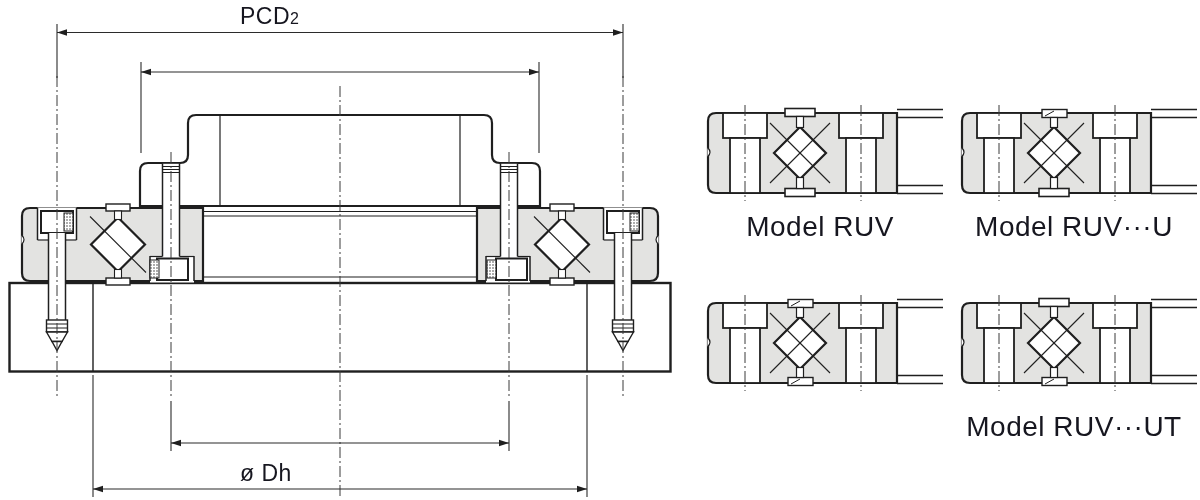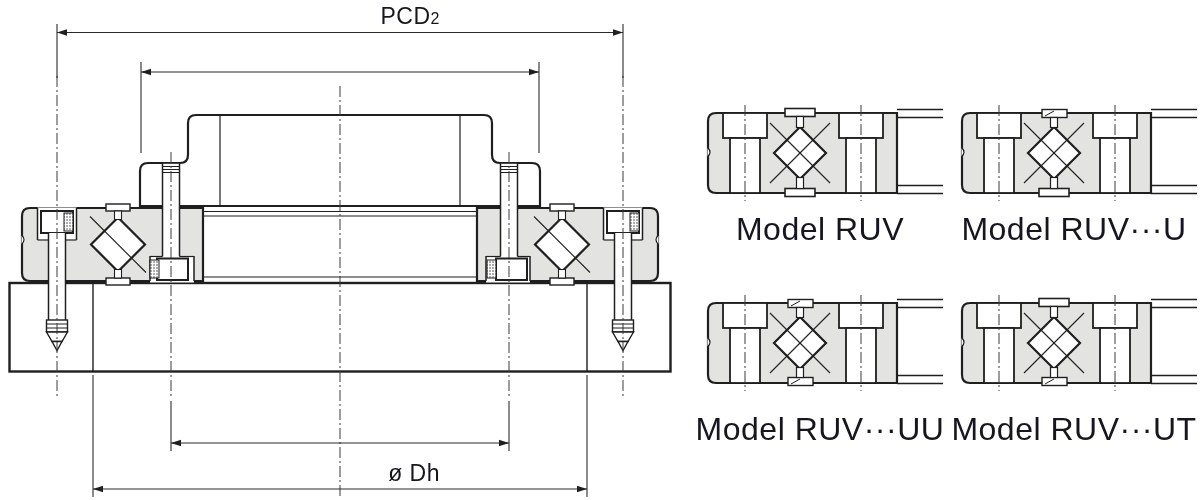--- a/index.html
+++ b/index.html
@@ -2,23 +2,23 @@
 <html style="--line: #1f1f1f; --fill: #e3e3e1; --txt: #16161f; --bg: #ffffff;"><head>
 <meta charset="utf-8">
 <style>
   html,body{margin:0;padding:0;background:#fff;}
   .canvas{
     position:relative;width:1200px;height:500px;background:var(--bg,#fff);
     overflow:hidden;font-family:"Liberation Sans", sans-serif;
   }
   .canvas svg{position:absolute;display:block;}
   .lbl{position:absolute;color:var(--txt,#16161f);white-space:nowrap;}
-  .lbl.dim{font-size:23px;text-align:right;letter-spacing:.5px;}
+  .lbl.dim{font-size:23px;text-align:left;letter-spacing:.5px;}
   .lbl.dim .sm{font-size:16px;}
-  .lbl.model{font-size:32px;text-align:center;letter-spacing:.5px;}
+  .lbl.model{font-size:28px;text-align:center;letter-spacing:.5px;}
   
   .w{fill:#fff;stroke:var(--line,#1f1f1f);}
   .g{fill:var(--fill,#e3e3e1);stroke:var(--line,#1f1f1f);}
   .ln{fill:none;stroke:var(--line,#1f1f1f);}
   .er{fill:#fff;stroke:none;}
   .s10{stroke-width:1.0}.s11{stroke-width:1.1}.s12{stroke-width:1.2}
   .s14{stroke-width:1.4}.s15{stroke-width:1.5}.s16{stroke-width:1.6}
   .s18{stroke-width:1.8}.s20{stroke-width:2.0}.s22{stroke-width:2.2}.s24{stroke-width:2.4}
   .cl{fill:none;stroke:#3a3a3a;stroke-width:1;stroke-dasharray:11 3 2 3;}
   .dim{fill:none;stroke:#2b2b2b;stroke-width:1.1;}
@@ -287,16 +287,15 @@
         <rect x="98" y="87.5" width="25" height="8" class="w s14"></rect>
         <line x1="101" y1="94" x2="110" y2="89" class="ln s10"></line>
         <rect x="106.5" y="77.5" width="7" height="10" class="w s12"></rect>
         <line x1="55" y1="5" x2="55" y2="101" class="cl"></line>
         <line x1="171" y1="5" x2="171" y2="101" class="cl"></line>
       </svg>
     </div>
 
   <div class="lbl model" style="left:690px;top:211px;width:260px">Model RUV</div>
   <div class="lbl model" style="left:944px;top:211px;width:260px">Model RUV···U</div>
-  <div class="lbl model" style="left:690px;top:411px;width:260px">Model RUV···UU</div>
   <div class="lbl model" style="left:944px;top:411px;width:260px">Model RUV···UT</div>
 
 </div>
 
 </body></html>

